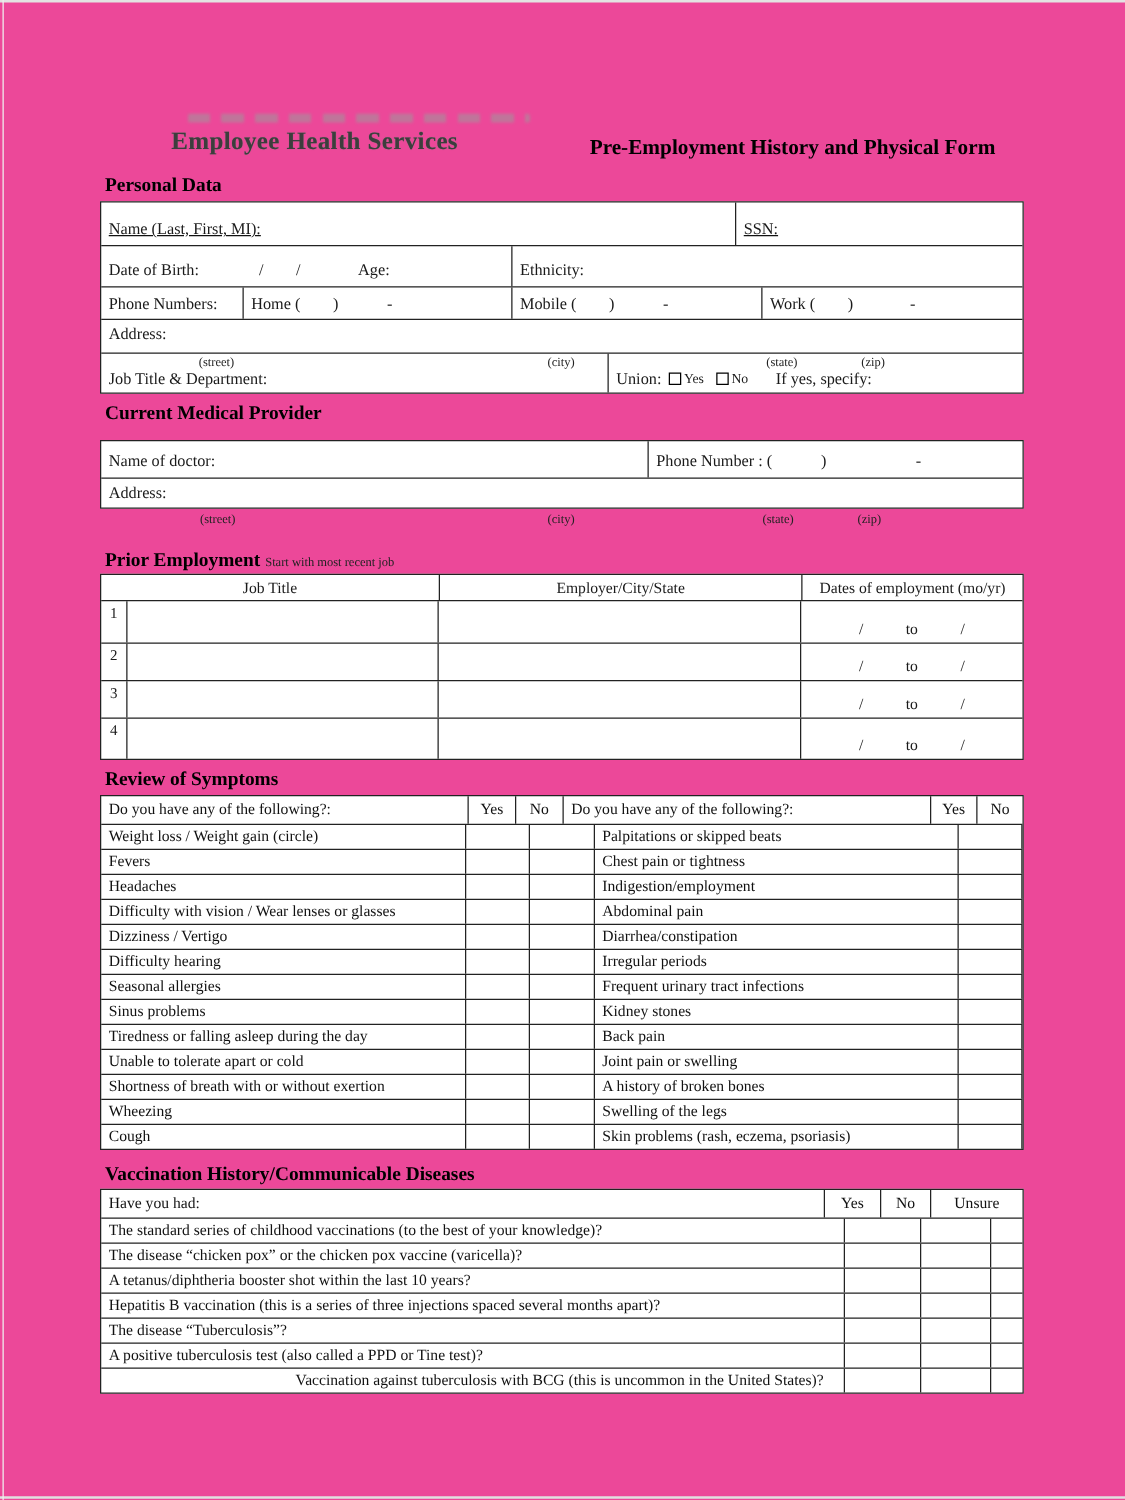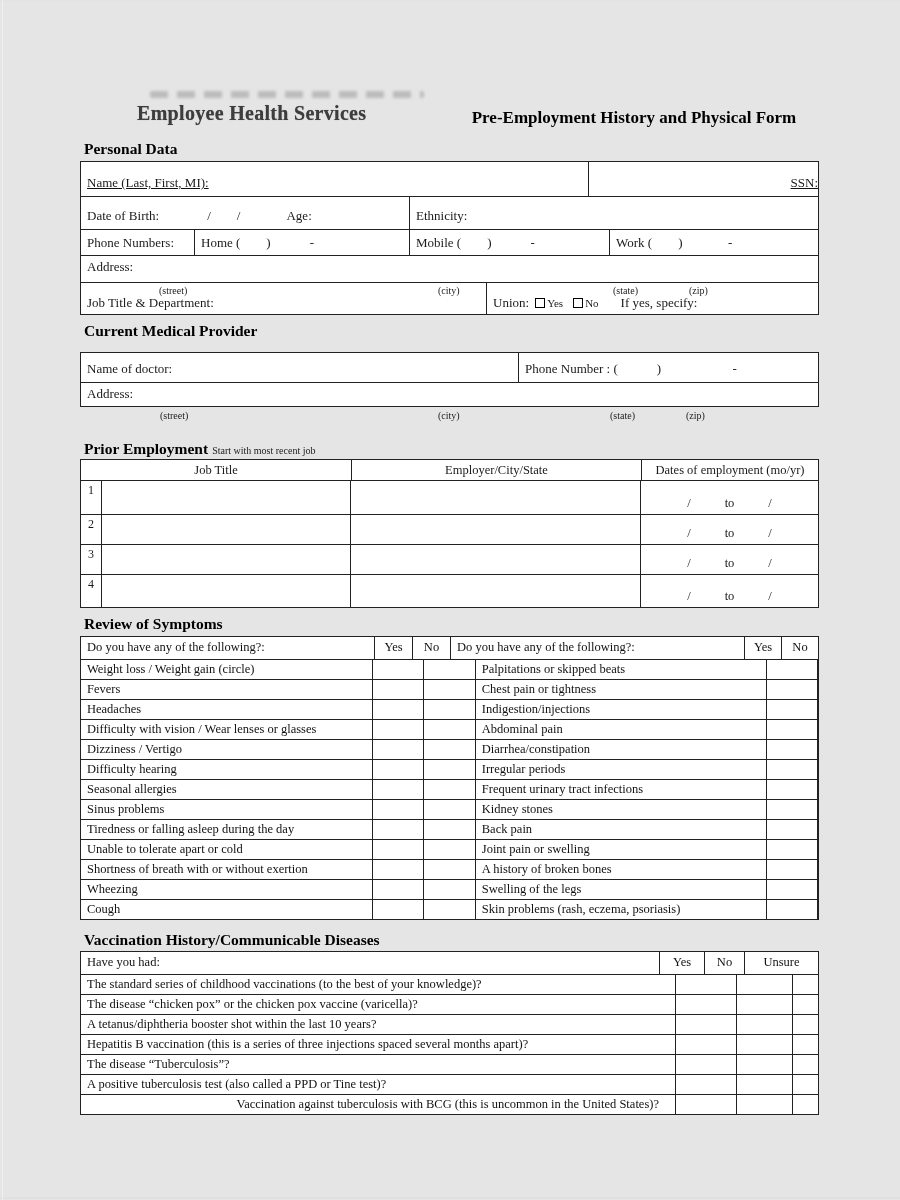--- a/index.html
+++ b/index.html
@@ -1,16 +1,16 @@
 <!DOCTYPE html>
 <html><head>
 <meta charset="utf-8">
 <style>
   html,body{margin:0;padding:0;background:#fff;}
-  .page{position:relative;width:900px;height:1200px;background:#e5e5e5;overflow:hidden;
+  .page{position:relative;width:900px;height:1200px;background:#ec4899;overflow:hidden;
         font-family:"Liberation Serif","DejaVu Serif",serif;color:#111;}
   .hairline-top{position:absolute;left:0;top:0;width:900px;height:2px;background:#e3e3e3;}
   .hairline-bottom{position:absolute;left:0;top:1197px;width:900px;height:2px;background:#e0e0e0;}
   .hairline-left{position:absolute;left:2px;top:0;width:1px;height:1200px;background:#efefef;}
 
   .redacted{position:absolute;left:150px;top:91px;width:274px;height:7px;border-radius:2px;
     background:repeating-linear-gradient(90deg,#9b9b9b 0 18px,rgba(255,255,255,0) 18px 27px);
     filter:blur(1.4px);opacity:.55;}
   .logo{position:absolute;left:137px;top:102px;font-size:20px;font-weight:700;color:#3d3d3d;
     letter-spacing:.3px;text-shadow:0 0 .7px #777;}
@@ -60,21 +60,21 @@
   <div class="logo">Employee Health Services</div>
   <div class="form-title">Pre-Employment History and Physical Form</div>
 
   <div class="sec-head" style="top:140px;">Personal Data</div>
 
   <div class="tbl" style="top:161px;">
     <div class="trow" style="height:34px;text-decoration:underline;">
       <div class="tcell bottomtext" style="width:507px;">
         <span>Name (Last, First, MI):</span>
       </div>
-      <div class="tcell bl bottomtext" style="flex:1;justify-content:flex-end;">
+      <div class="tcell bl bottomtext" style="flex:1;">
         <span>SSN:</span>
       </div>
     </div>
     <div class="trow" style="height:33px;">
       <div class="tcell bottomtext" style="width:328px;">
         <span>Date of Birth:</span>
         <span style="margin-left:48px;">/</span>
         <span style="margin-left:26px;">/</span>
         <span style="margin-left:46px;">Age:</span>
       </div>
@@ -223,21 +223,21 @@
       <div class="sc bl" style="width:38px;"></div>
       <div class="sc bl" style="width:38px;"></div>
       <div class="sc bl slab" style="width:294px;">Chest pain or tightness</div>
       <div class="sc bl" style="width:37px;"></div>
       <div class="sc bl" style="flex:1;"></div>
     </div>
     <div class="srow">
       <div class="sc slab" style="width:293px;">Headaches</div>
       <div class="sc bl" style="width:38px;"></div>
       <div class="sc bl" style="width:38px;"></div>
-      <div class="sc bl slab" style="width:294px;">Indigestion/injections</div>
+      <div class="sc bl slab" style="width:294px;">Indigestion/employment</div>
       <div class="sc bl" style="width:37px;"></div>
       <div class="sc bl" style="flex:1;"></div>
     </div>
     <div class="srow">
       <div class="sc slab" style="width:293px;">Difficulty with vision / Wear lenses or glasses</div>
       <div class="sc bl" style="width:38px;"></div>
       <div class="sc bl" style="width:38px;"></div>
       <div class="sc bl slab" style="width:294px;">Abdominal pain</div>
       <div class="sc bl" style="width:37px;"></div>
       <div class="sc bl" style="flex:1;"></div>

